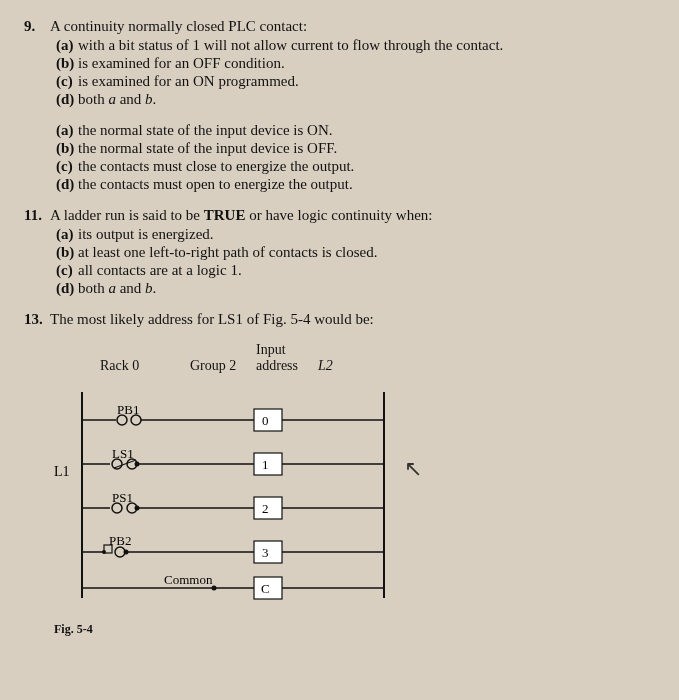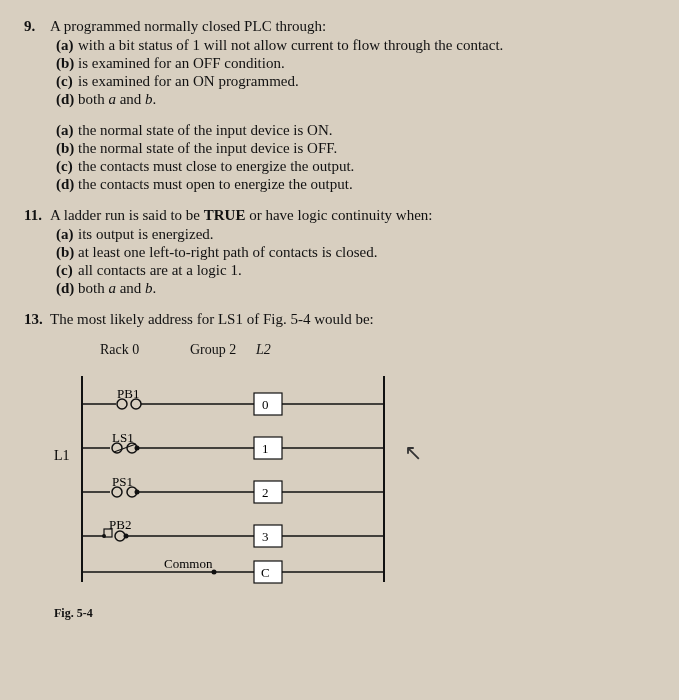--- a/index.html
+++ b/index.html
@@ -57,21 +57,21 @@
     .ladder-svg {
       display: block;
     }
   </style>
 </head>
 <body>
 
 <div class="question-block">
   <div class="question-line">
     <span class="q-num bold">9.</span>
-    <span class="q-text">A programmed normally closed PLC through:</span>
+    <span class="q-text">A continuity normally closed PLC contact:</span>
   </div>
   <div class="options">
     <div class="option-line">
       <span class="opt-label bold">(a)</span>
       <span class="opt-text">with a bit status of 1 will not allow current to flow through the contact.</span>
     </div>
     <div class="option-line">
       <span class="opt-label bold">(b)</span>
       <span class="opt-text">is examined for an OFF condition.</span>
     </div>
@@ -137,20 +137,21 @@
     <span class="q-num bold">13.</span>
     <span class="q-text">The most likely address for LS1 of Fig. 5-4 would be:</span>
   </div>
 </div>
 
 <div class="figure-area">
 
   <div style="display:flex; flex-direction:row; align-items:flex-end; margin-left:46px; margin-bottom:2px; font-size:14px; gap:0;">
     <span style="width:90px;">Rack 0</span>
     <span style="width:66px;">Group 2</span>
+    <span style="width:62px; line-height:1.15;">Input<br>address</span>
     <span style="width:30px;font-style:italic;">L2</span>
   </div>
 
   <svg class="ladder-svg" width="420" height="240" viewBox="0 0 420 240" style="overflow:visible;">
 
     <text x="0" y="100" font-family="Times New Roman, serif" font-size="14">L1</text>
 
     <line x1="28" y1="16" x2="28" y2="222" stroke="#111" stroke-width="2"></line>
 
     <line x1="330" y1="16" x2="330" y2="222" stroke="#111" stroke-width="2"></line>

